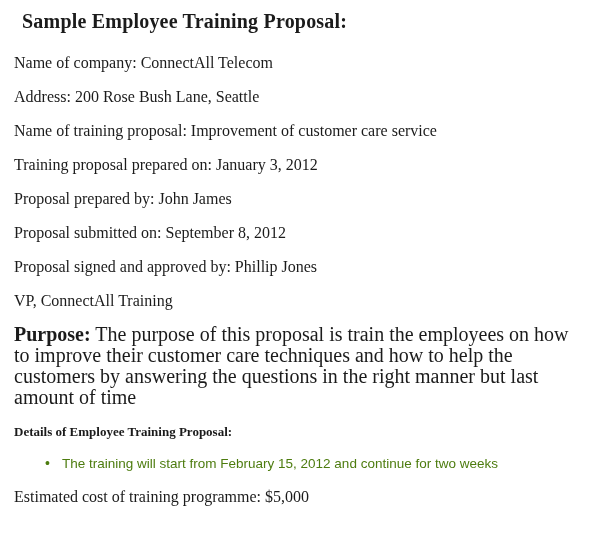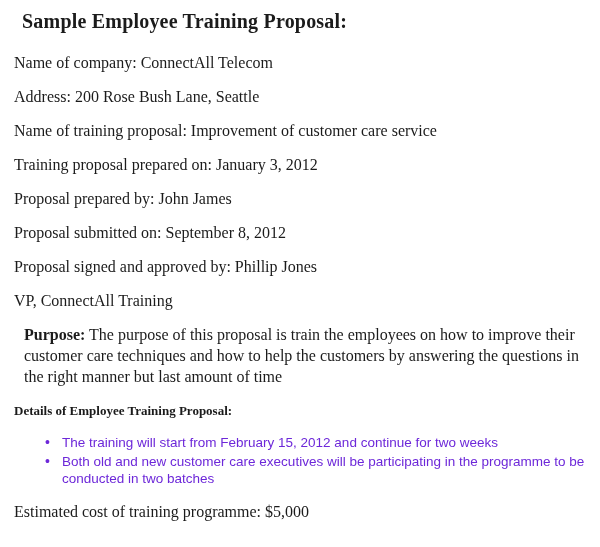--- a/index.html
+++ b/index.html
@@ -19,39 +19,39 @@
     font-weight: bold;
     margin: 0 0 17px 8px;
     letter-spacing: 0.2px;
   }
   p.field-line {
     font-size: 16px;
     line-height: 21px;
     margin: 0 0 13px 0;
   }
   p.purpose-para {
-    font-size: 16px;
+    font-size: 20px;
     line-height: 21px;
-    margin: 0 0 13px 10px;
+    margin: 0 0 13px 0;
   }
   .bold-run { font-weight: bold; }
   p.details-heading {
     font-size: 13px;
     line-height: 21px;
     font-weight: bold;
     margin: 0 0 13px 0;
   }
   ul.bullet-list {
     list-style: none;
     margin: 0 0 13px 0;
     padding: 0;
     font-family: "Liberation Sans", sans-serif;
     font-size: 13.5px;
     line-height: 17.5px;
-    color: #6d28d9;
+    color: #4d7c0f;
   }
   ul.bullet-list li {
     position: relative;
     padding-left: 48px;
     margin: 0 0 1px 0;
   }
   ul.bullet-list li::before {
     content: "\2022";
     position: absolute;
     left: 31px;
@@ -77,16 +77,15 @@
 <p class="field-line">Proposal submitted on: September 8, 2012</p>
 <p class="field-line">Proposal signed and approved by: Phillip Jones</p>
 <p class="field-line">VP, ConnectAll Training</p>
 
 <p class="purpose-para"><span class="bold-run">Purpose:</span><span> The purpose of this proposal is train the employees on how to improve their customer care techniques and how to help the customers by answering the questions in the right manner but last amount of time</span></p>
 
 <p class="details-heading">Details of Employee Training Proposal:</p>
 
 <ul class="bullet-list">
   <li>The training will start from February 15, 2012 and continue for two weeks</li>
-  <li>Both old and new customer care executives will be participating in the programme to be conducted in two batches</li>
 </ul>
 
 <p class="cost-line">Estimated cost of training programme: $5,000</p>
 
 </body></html>

